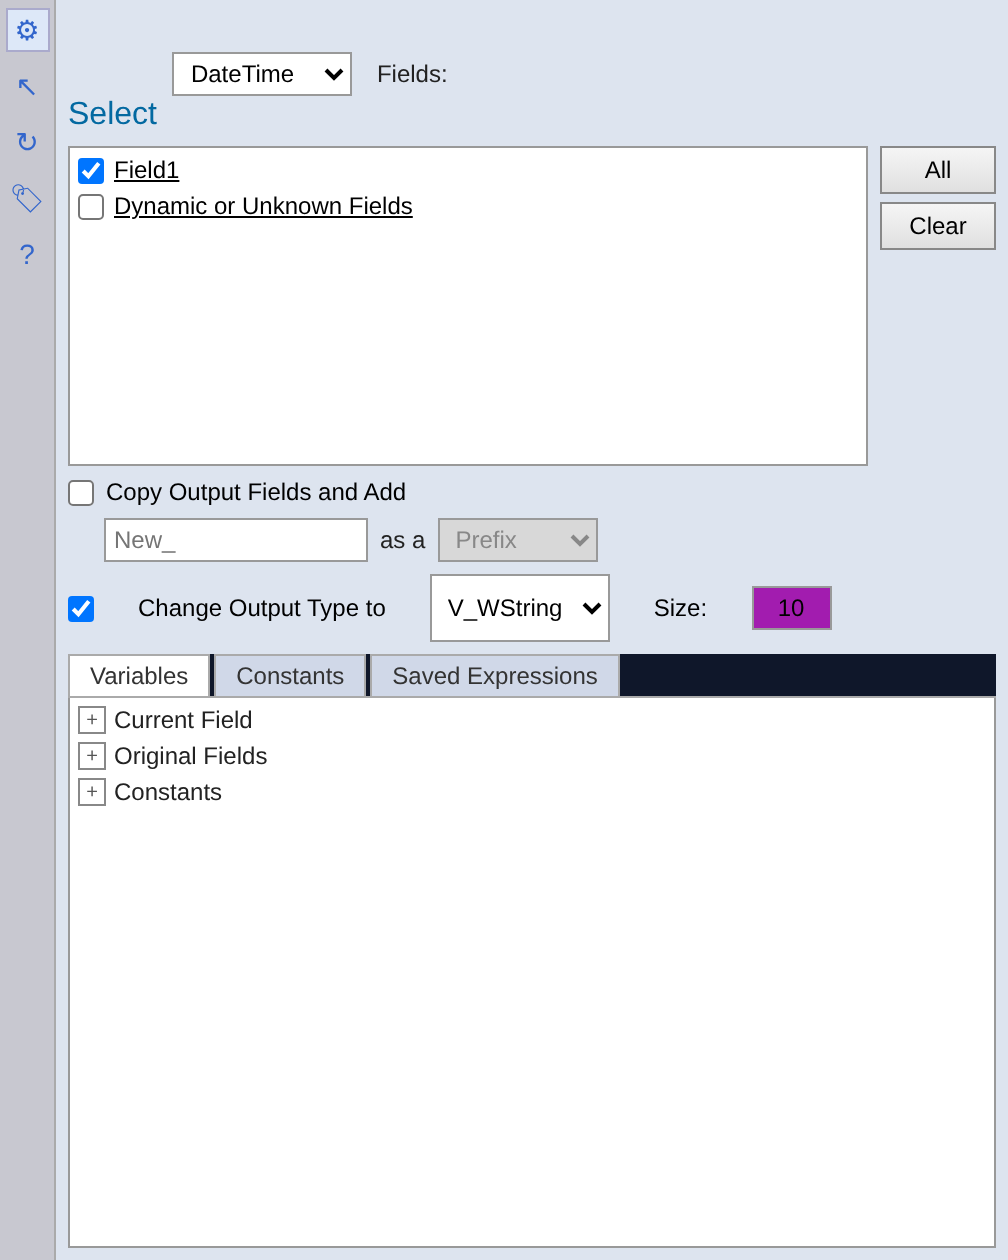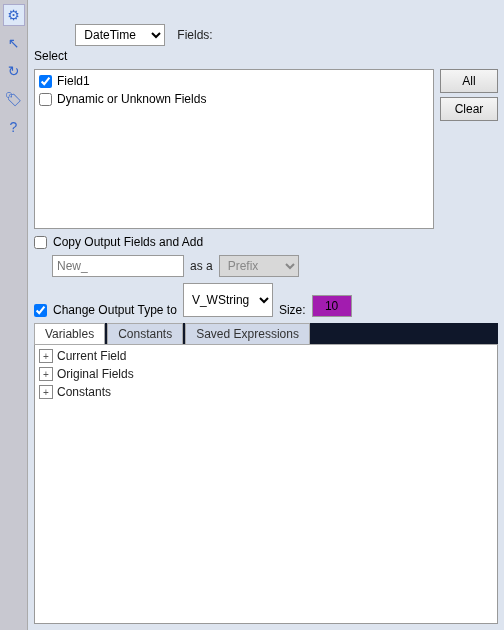--- a/index.html
+++ b/index.html
@@ -50,22 +50,22 @@
       gap: 6px;
     }
 
     
     .top-bar {
       display: flex;
       align-items: center;
       gap: 8px;
     }
     .top-bar label {
-      font-size: 12px;
-      color: #000000;
+      font-size: 16px;
+      color: #0369a1;
       margin-top: 43px;
     }
     .select-control {
       height: 22px;
       font-size: 12px;
       border: 1px solid #999;
       background: white;
       padding: 1px 4px;
       min-width: 90px;
     }
@@ -84,20 +84,21 @@
     .fields-list {
       flex: 1;
       background: white;
       border: 1px solid #999;
       min-height: 160px;
       max-height: 160px;
       padding: 4px;
       display: flex;
       flex-direction: column;
       gap: 4px;
+      text-decoration: underline;
     }
     .field-item {
       display: flex;
       align-items: center;
       gap: 5px;
       font-size: 12px;
     }
     .field-item input[type="checkbox"] {
       width: 13px;
       height: 13px;
@@ -151,22 +152,22 @@
       border: 1px solid #999;
       background: #d8d8d8;
       color: #888;
       padding: 1px 4px;
       min-width: 80px;
     }
 
     
     .change-row {
       display: flex;
-      align-items: flex-end;
-      gap: 6px;
+      align-items: center;
+      gap: 22px;
     }
     .change-row input[type="checkbox"] { width: 13px; height: 13px; }
     .change-row label { font-size: 12px; }
     .type-select {
       height: 34px;
       font-size: 12px;
       border: 1px solid #999;
       background: white;
       padding: 1px 4px;
       min-width: 90px;

